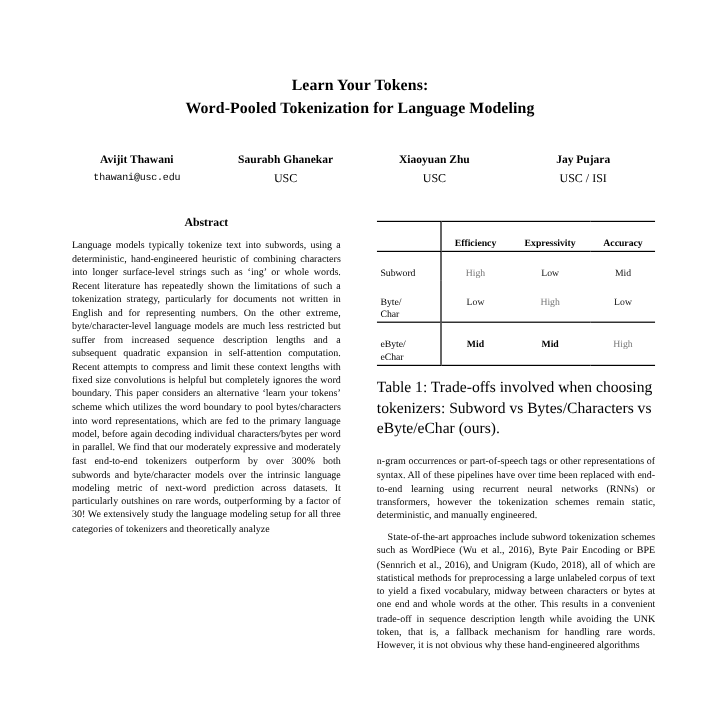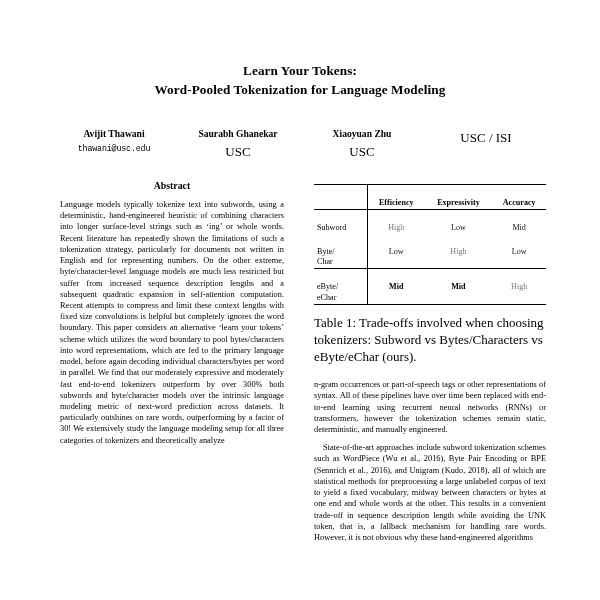--- a/index.html
+++ b/index.html
@@ -55,21 +55,21 @@
     line-height: 1.45;
   }
   .author-name {
     display: block;
     font-size: 9.6px;
     font-weight: bold;
     white-space: nowrap;
   }
   .author-affil {
     display: block;
-    font-size: 13px;
+    font-size: 10px;
     white-space: nowrap;
     margin-top: 2px;
   }
   .author-affil.mono {
     font-family: "Liberation Mono", "DejaVu Sans Mono", monospace;
     font-size: 8.3px;
     letter-spacing: -0.15px;
   }
 
   
@@ -182,20 +182,21 @@
     </div>
     <div class="author">
       <span class="author-name">Saurabh Ghanekar</span>
       <span class="author-affil">USC</span>
     </div>
     <div class="author">
       <span class="author-name">Xiaoyuan Zhu</span>
       <span class="author-affil">USC</span>
     </div>
     <div class="author">
+      <span class="author-name">Jay Pujara</span>
       <span class="author-affil">USC / ISI</span>
     </div>
   </div>
 
   <div class="columns">
 
     <div class="col">
       <div class="section-head">Abstract</div>
       <div class="abstract-body">
         <p>Language models typically tokenize text into subwords, using a deterministic, hand-engineered heuristic of combining characters into longer surface-level strings such as ‘ing’ or whole words. Recent literature has repeatedly shown the limitations of such a tokenization strategy, particularly for documents not written in English and for representing numbers. On the other extreme, byte/character-level language models are much less restricted but suffer from increased sequence description lengths and a subsequent quadratic expansion in self-attention computation. Recent attempts to compress and limit these context lengths with fixed size convolutions is helpful but completely ignores the word boundary. This paper considers an alternative ‘learn your tokens’ scheme which utilizes the word boundary to pool bytes/characters into word representations, which are fed to the primary language model, before again decoding individual characters/bytes per word in parallel. We find that our moderately expressive and moderately fast end-to-end tokenizers outperform by over 300% both subwords and byte/character models over the intrinsic language modeling metric of next-word prediction across datasets. It particularly outshines on rare words, outperforming by a factor of 30! We extensively study the language modeling setup for all three categories of tokenizers and theoretically analyze</p>

